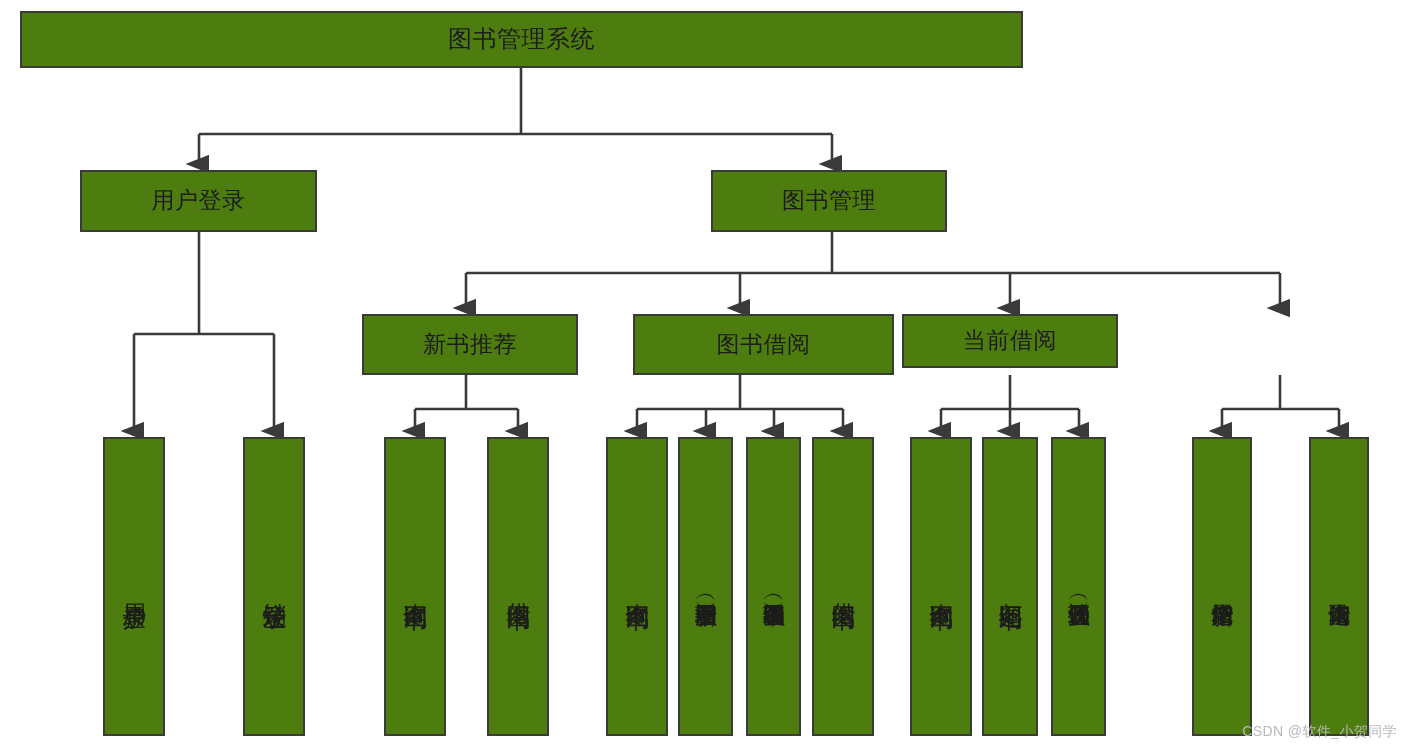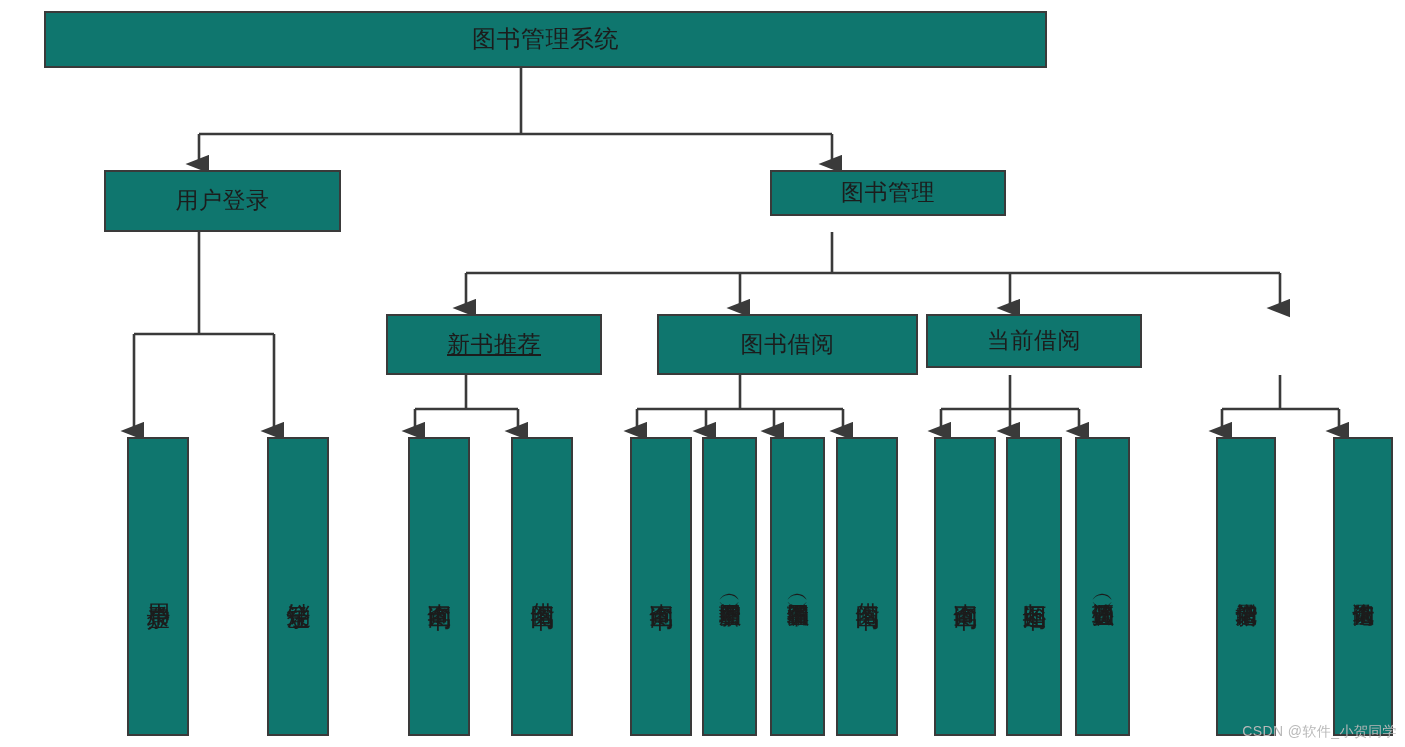--- a/index.html
+++ b/index.html
@@ -22,28 +22,27 @@
     position: absolute;
     left: 0;
     top: 0;
     width: 1405px;
     height: 747px;
     pointer-events: none;
   }
   .node {
     position: absolute;
     box-sizing: border-box;
-    background: #0f766e;
+    background: #4d7c0f;
     border: 2.4px solid #3a3a3a;
     display: flex;
     align-items: center;
     justify-content: center;
     color: #1c1c1c;
     z-index: 3;
-    margin-left: 24px;
   }
   .node .label {
     display: block;
     text-align: center;
     line-height: 1.18;
     letter-spacing: 0.5px;
     color: #1c1c1c;
   }
   
   .node.horiz .label {
@@ -139,25 +138,25 @@
     </g>
   </svg>
 
   <div class="node horiz root" style="left:20px; top:11px; width:1003px; height:57px;">
     <span class="label">图书管理系统</span>
   </div>
 
   <div class="node horiz" style="left:80px; top:170px; width:237px; height:62px;">
     <span class="label">用户登录</span>
   </div>
-  <div class="node horiz" style="left:746px; top:170px; width:236px; height:46px;">
+  <div class="node horiz" style="left:711px; top:170px; width:236px; height:62px;">
     <span class="label">图书管理</span>
   </div>
 
-  <div class="node horiz" style="left:362px; top:314px; width:216px; height:61px;text-decoration:underline;">
+  <div class="node horiz" style="left:362px; top:314px; width:216px; height:61px;">
     <span class="label">新书推荐</span>
   </div>
   <div class="node horiz" style="left:633px; top:314px; width:261px; height:61px;">
     <span class="label">图书借阅</span>
   </div>
   <div class="node horiz" style="left:902px; top:314px; width:216px; height:54px;">
     <span class="label">当前借阅</span>
   </div>
 
   <div class="node vert" style="left:103px; top:437px; width:62px; height:299px;">

